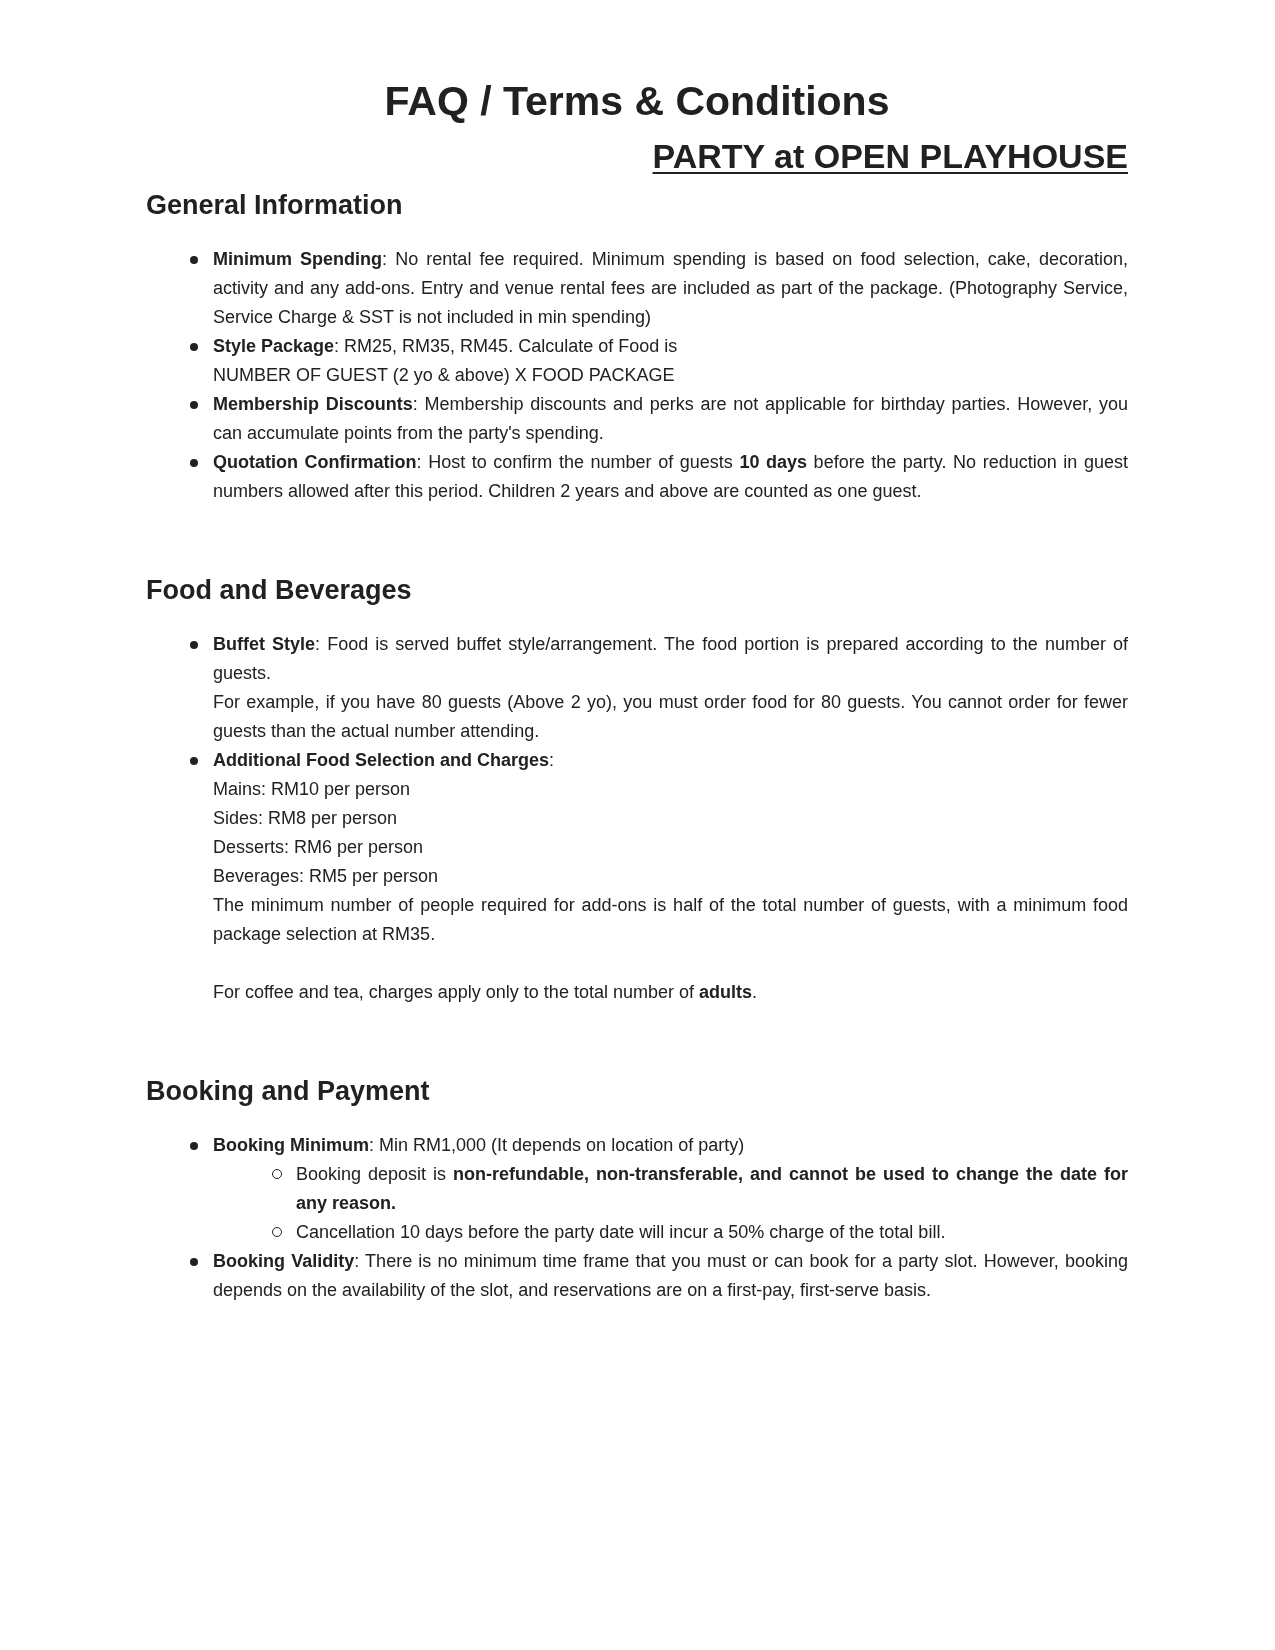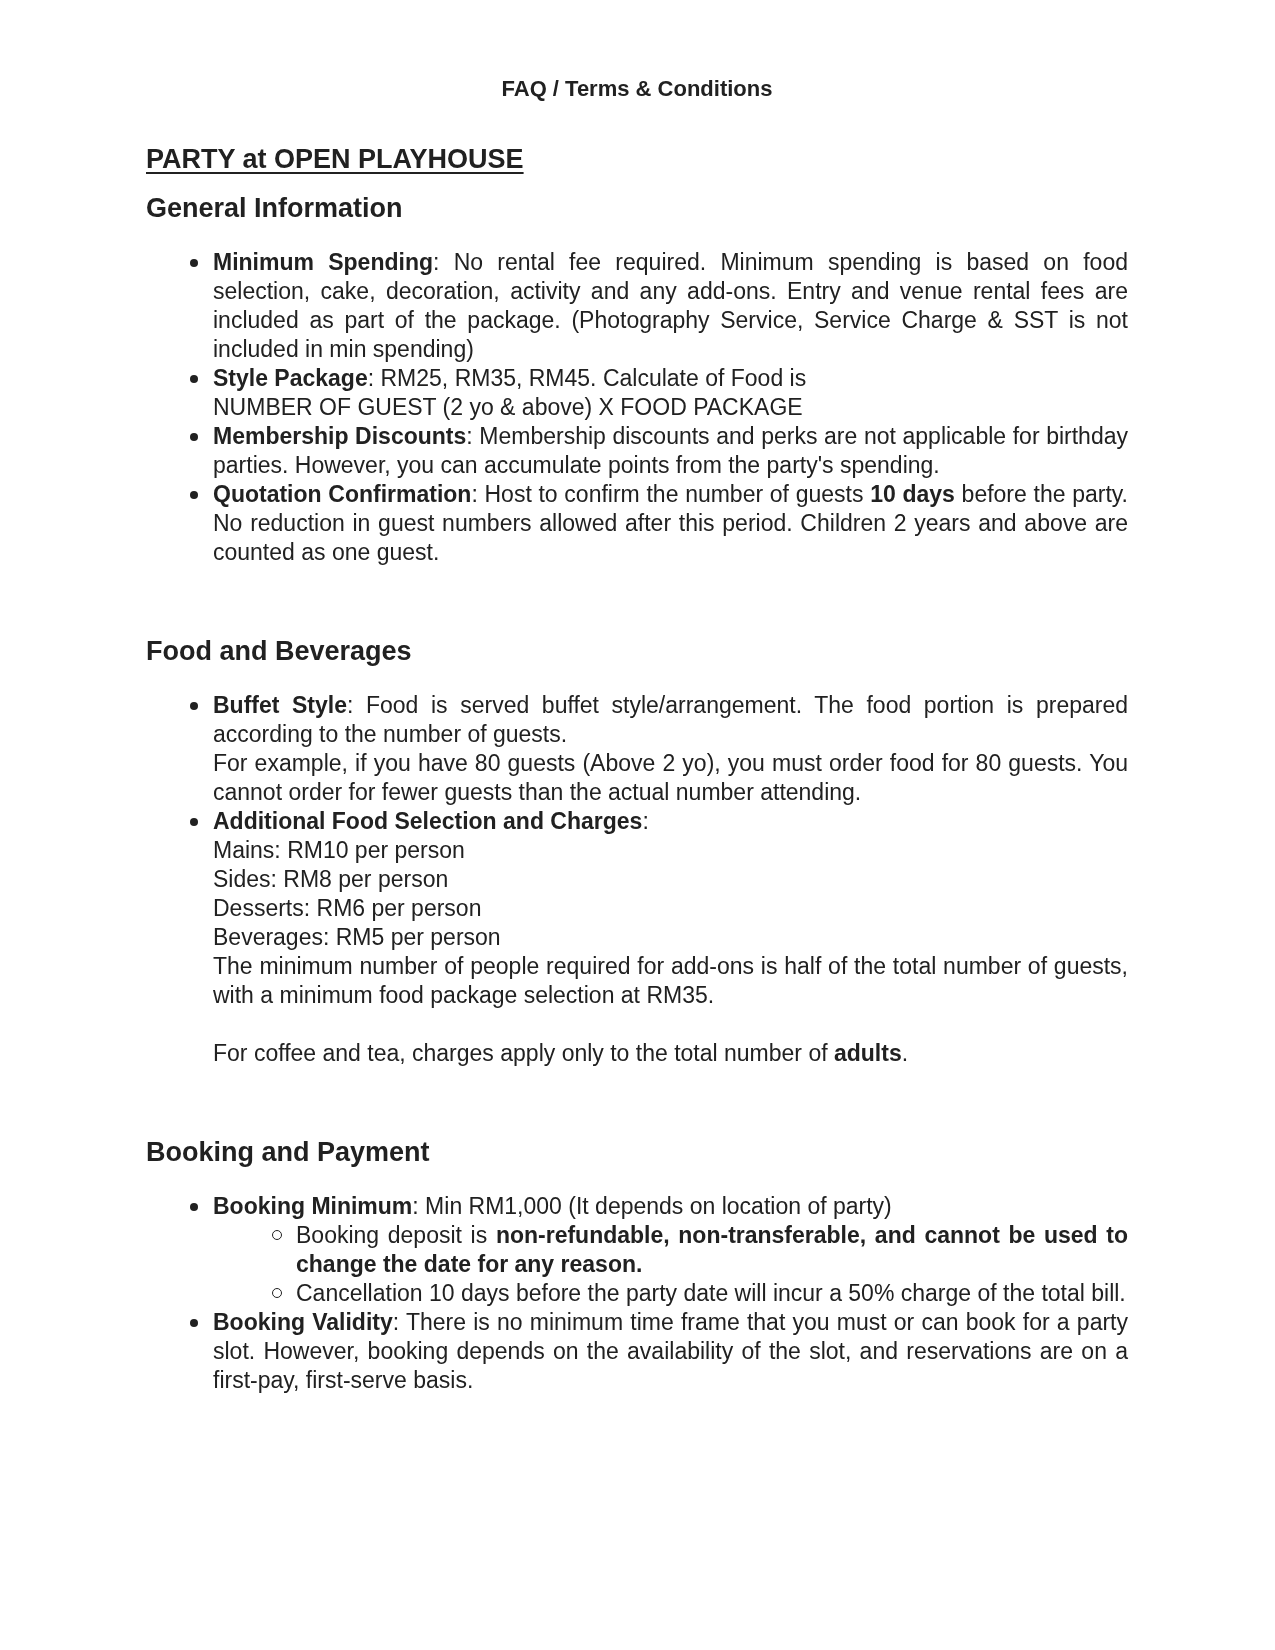--- a/index.html
+++ b/index.html
@@ -11,48 +11,49 @@
     background: #ffffff;
     color: #212121;
     font-family: "Liberation Sans", sans-serif;
     overflow: hidden;
     box-sizing: border-box;
   }
   .content {
     padding: 72px 147px 0 146px;
   }
   .doc-title {
-    font-size: 22px;
+    font-size: 41px;
     font-weight: bold;
     line-height: 34px;
     text-align: center;
-    margin: 0;
+    margin: 12px;
   }
   .main-heading {
-    font-size: 27px;
+    font-size: 34px;
     font-weight: bold;
     line-height: 32px;
-    margin: 37px 0 0 0;
+    margin: 22px 0 0 0;
     text-decoration: underline;
     text-underline-offset: 4px;
     text-decoration-thickness: 2px;
+    text-align: right;
   }
   .section-heading {
     font-size: 27px;
     font-weight: bold;
     line-height: 32px;
     margin: 0;
   }
   .section-heading.first { margin-top: 17px; }
   .section-heading.later { margin-top: 68px; }
   ul.bullets {
     list-style: none;
     margin: 24px 0 0 0;
     padding: 0;
-    font-size: 23px;
+    font-size: 18px;
     line-height: 29px;
   }
   ul.bullets > li {
     position: relative;
     padding-left: 67px;
   }
   ul.bullets > li::before {
     content: "";
     position: absolute;
     left: 44px;

